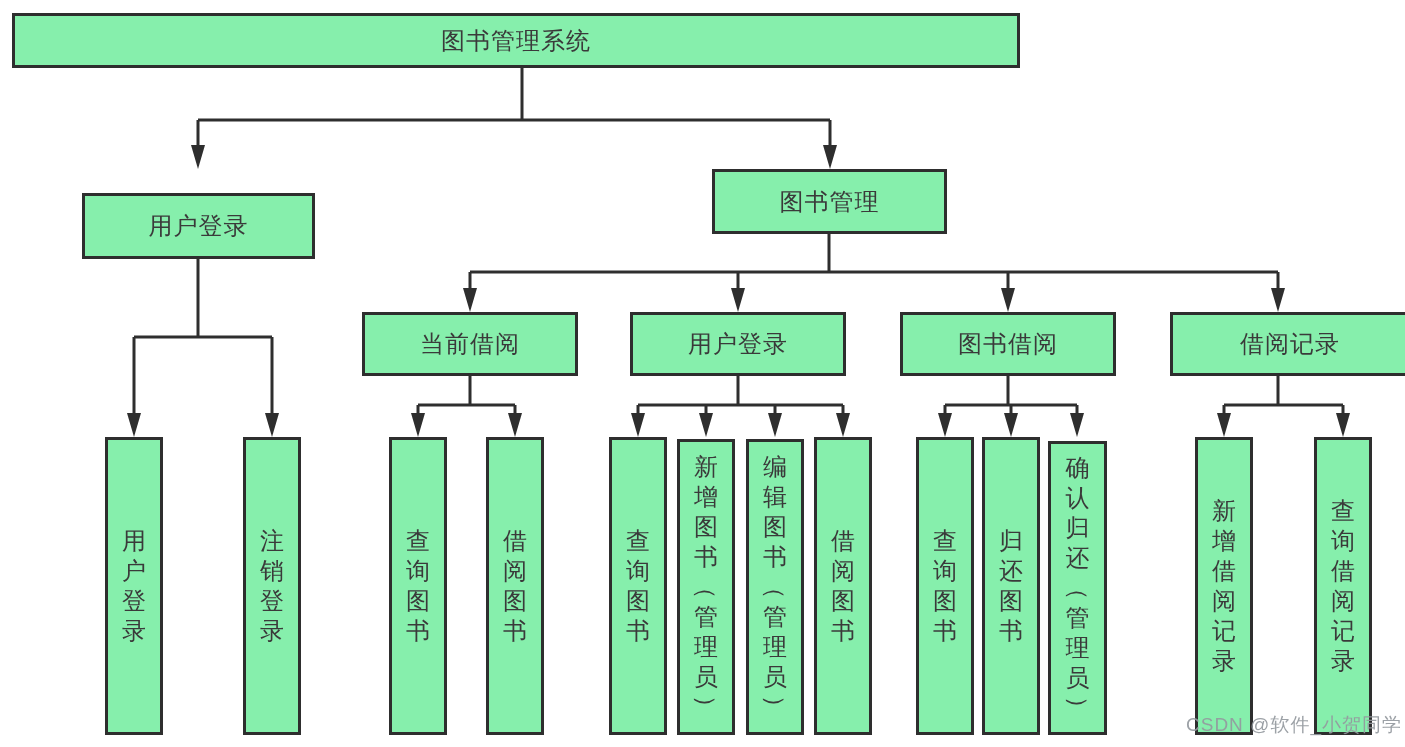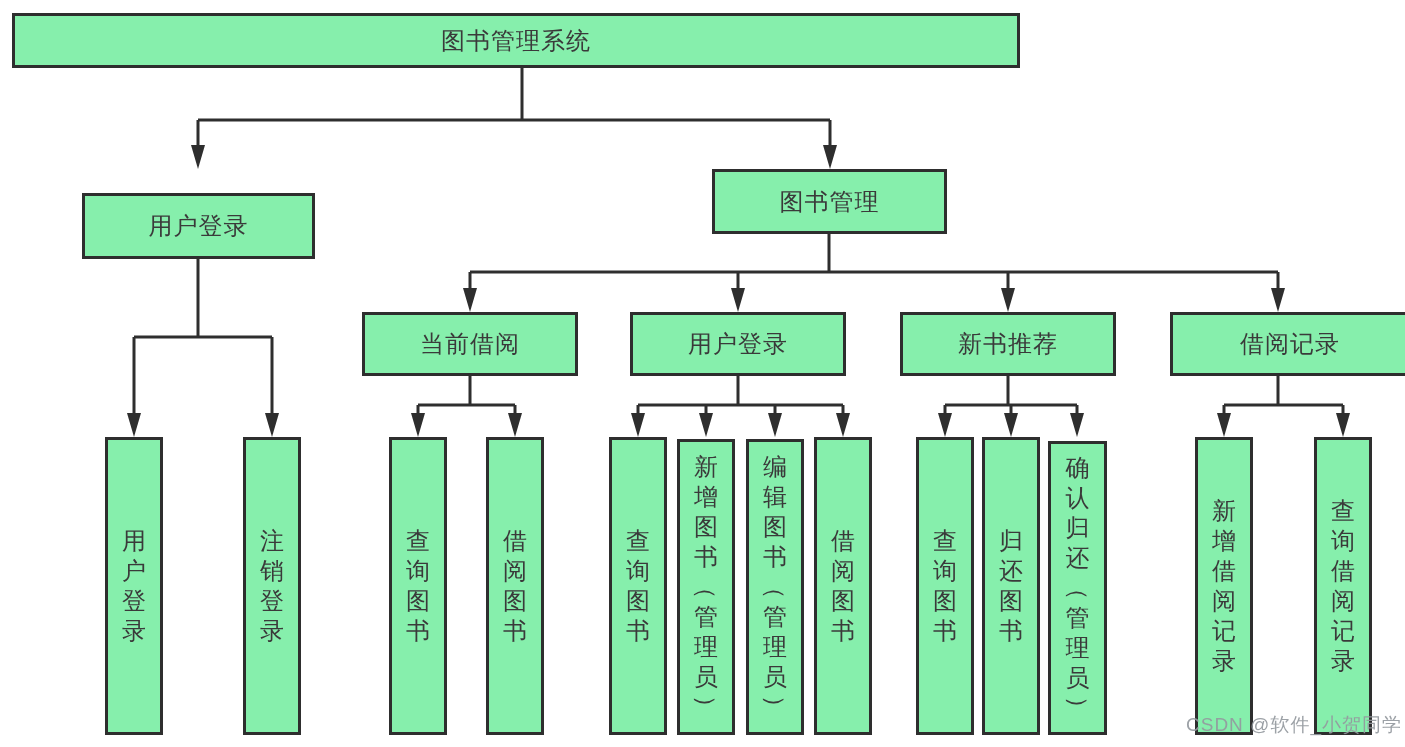--- a/index.html
+++ b/index.html
@@ -114,21 +114,21 @@
     <span>图书管理</span>
   </div>
 
   <div class="box" style="left:362px; top:312px; width:216px; height:64px;">
     <span>当前借阅</span>
   </div>
   <div class="box" style="left:630px; top:312px; width:216px; height:64px;">
     <span>用户登录</span>
   </div>
   <div class="box" style="left:900px; top:312px; width:216px; height:64px;">
-    <span>新书推荐</span>
+    <span>图书借阅</span>
   </div>
   <div class="box" style="left:1170px; top:312px; width:240px; height:64px;">
     <span>借阅记录</span>
   </div>
 
   <div class="box vbox" style="left:105px; top:437px; width:58px; height:298px;">
       <span class="vchar">用</span>
       <span class="vchar">户</span>
       <span class="vchar">登</span>
       <span class="vchar">录</span>

